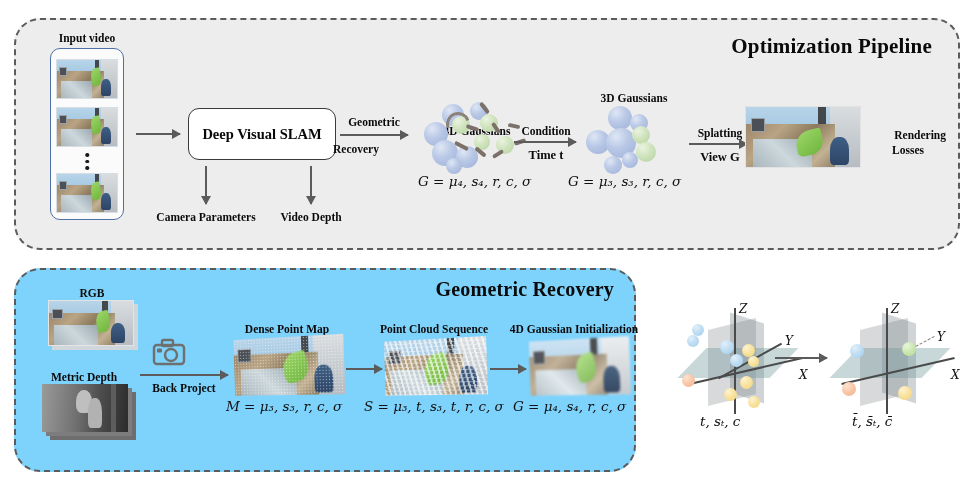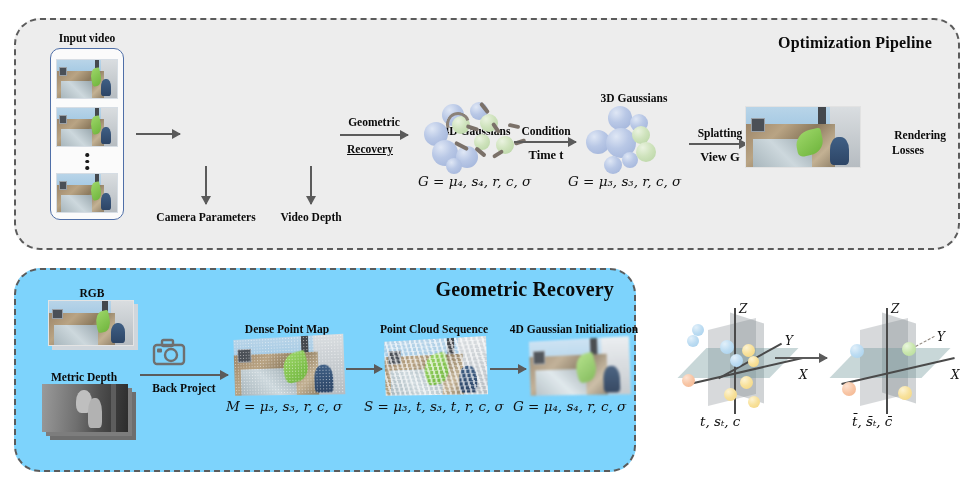--- a/index.html
+++ b/index.html
@@ -20,21 +20,21 @@
     border-radius:26px;
   }
   #panel-optimization { left:14px;  top:18px;  width:946px; height:232px; background:#ededed; }
   #panel-geometric    { left:14px;  top:268px; width:622px; height:204px; background:#7dd3fc; }
   #panel-grid         { left:650px; top:268px; width:310px; height:204px; background:#eaf2fb; }
 
   .panel-title {
     position:absolute;
     font-weight:bold;
     color:#0a0a0a;
-    font-size:16px;
+    font-size:21px;
     letter-spacing:.2px;
     white-space:nowrap;
   }
   #title-optimization { right:26px; top:14px; }
   #title-geometric    { right:20px; top:8px; font-size:20px; }
   #title-grid         { right:18px; top:8px; font-size:20px; }
 
   
   .lbl {
     position:absolute;
@@ -210,30 +210,33 @@
           <div class="rocks2"></div>
           <div class="leaf"></div>
         <div class="frame-sq"></div>
           <div class="person"></div>
       </div>
     </div>
   </div>
 
   <div class="arrow-h" style="left:136px; top:133px; width:44px;"></div>
 
+  <div id="slam-box">
+    <span>Deep Visual SLAM</span>
+  </div>
 
   <div class="arrow-v" style="left:205px; top:166px; height:38px;"></div>
   <div class="lbl" style="left:150px; top:210px; width:112px;">Camera Parameters</div>
 
   <div class="arrow-v" style="left:310px; top:166px; height:38px;"></div>
   <div class="lbl" style="left:263px; top:210px; width:96px;">Video Depth</div>
 
   <div class="lbl" style="left:337px; top:115px; width:74px;">Geometric</div>
   <div class="arrow-h arrow-thin" style="left:340px; top:134px; width:68px;"></div>
-  <div class="lbl" style="left:333px; top:142px; width:74px;text-decoration:underline;">Recovery</div>
+  <div class="lbl" style="left:319px; top:142px; width:74px;">Recovery</div>
 
   <div class="lbl" style="left:422px; top:86px; width:110px;margin-top:38px;">4D Gaussians</div>
   <div class="cluster" style="left:418px; top:100px; width:118px; height:74px;">
     <div class="gball gblue" style="left:6px;  top:22px; width:24px; height:24px;"></div>
     <div class="gball gblue" style="left:24px; top:4px;  width:22px; height:22px;"></div>
     <div class="gball gblue" style="left:14px; top:40px; width:26px; height:26px;"></div>
     <div class="gball gblue" style="left:38px; top:46px; width:22px; height:22px;"></div>
     <div class="gball gblue" style="left:28px; top:58px; width:16px; height:16px;"></div>
     <div class="gball gblue" style="left:52px; top:2px;  width:18px; height:18px;"></div>
     <div class="gball ggreen" style="left:34px; top:16px; width:18px; height:18px;"></div>

